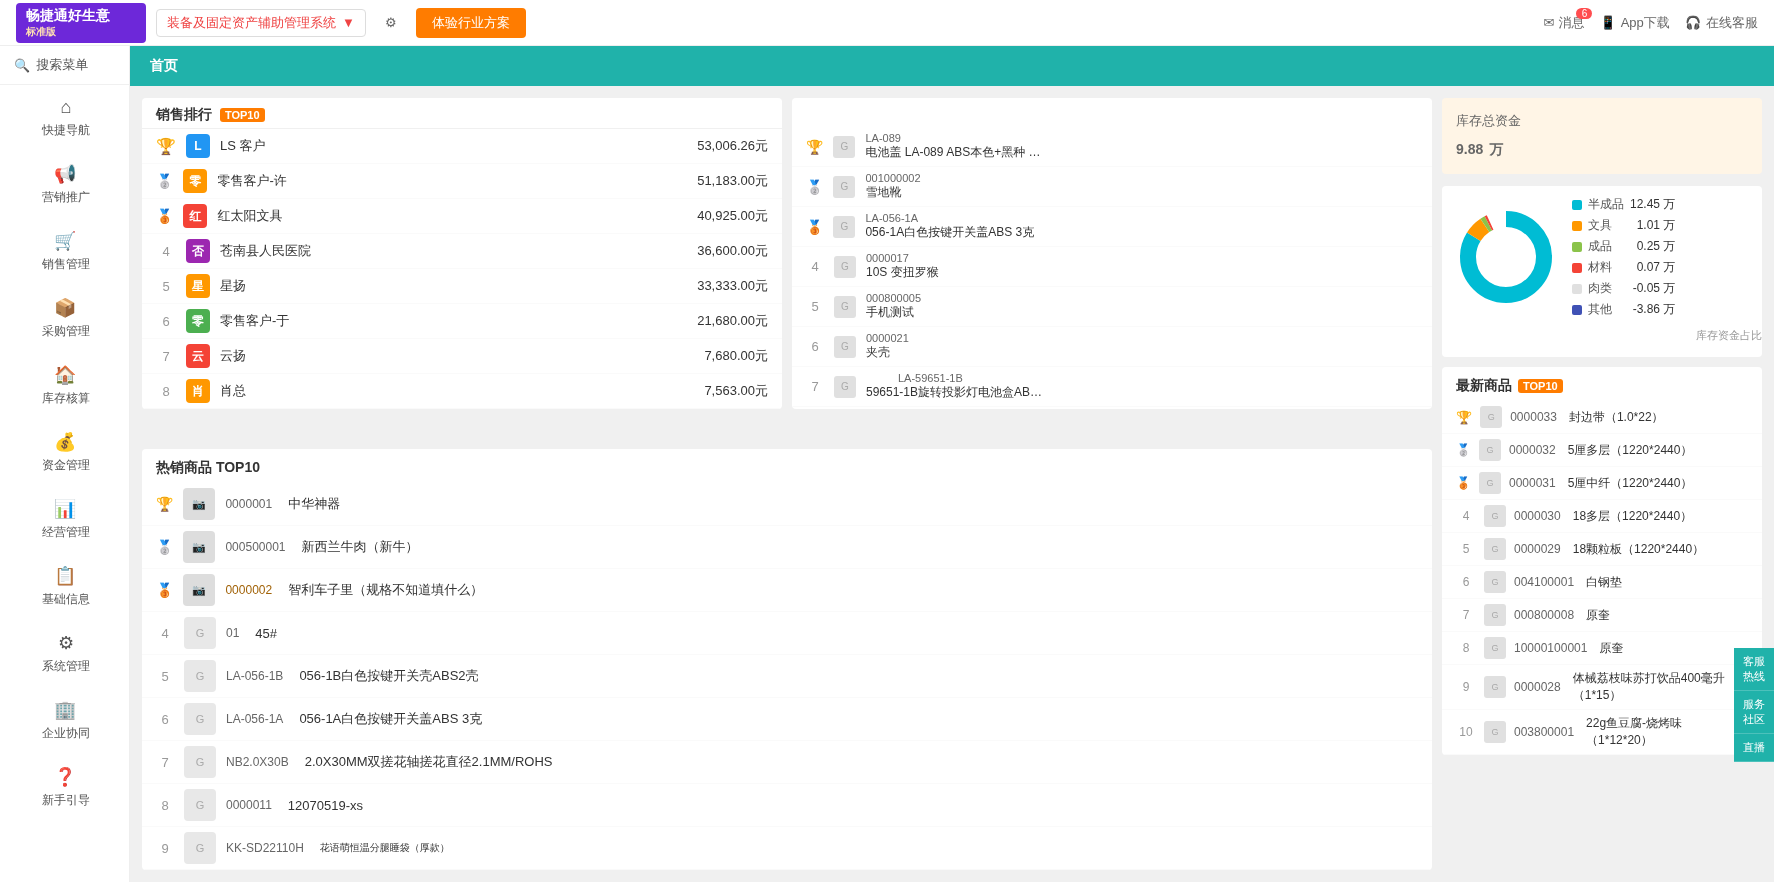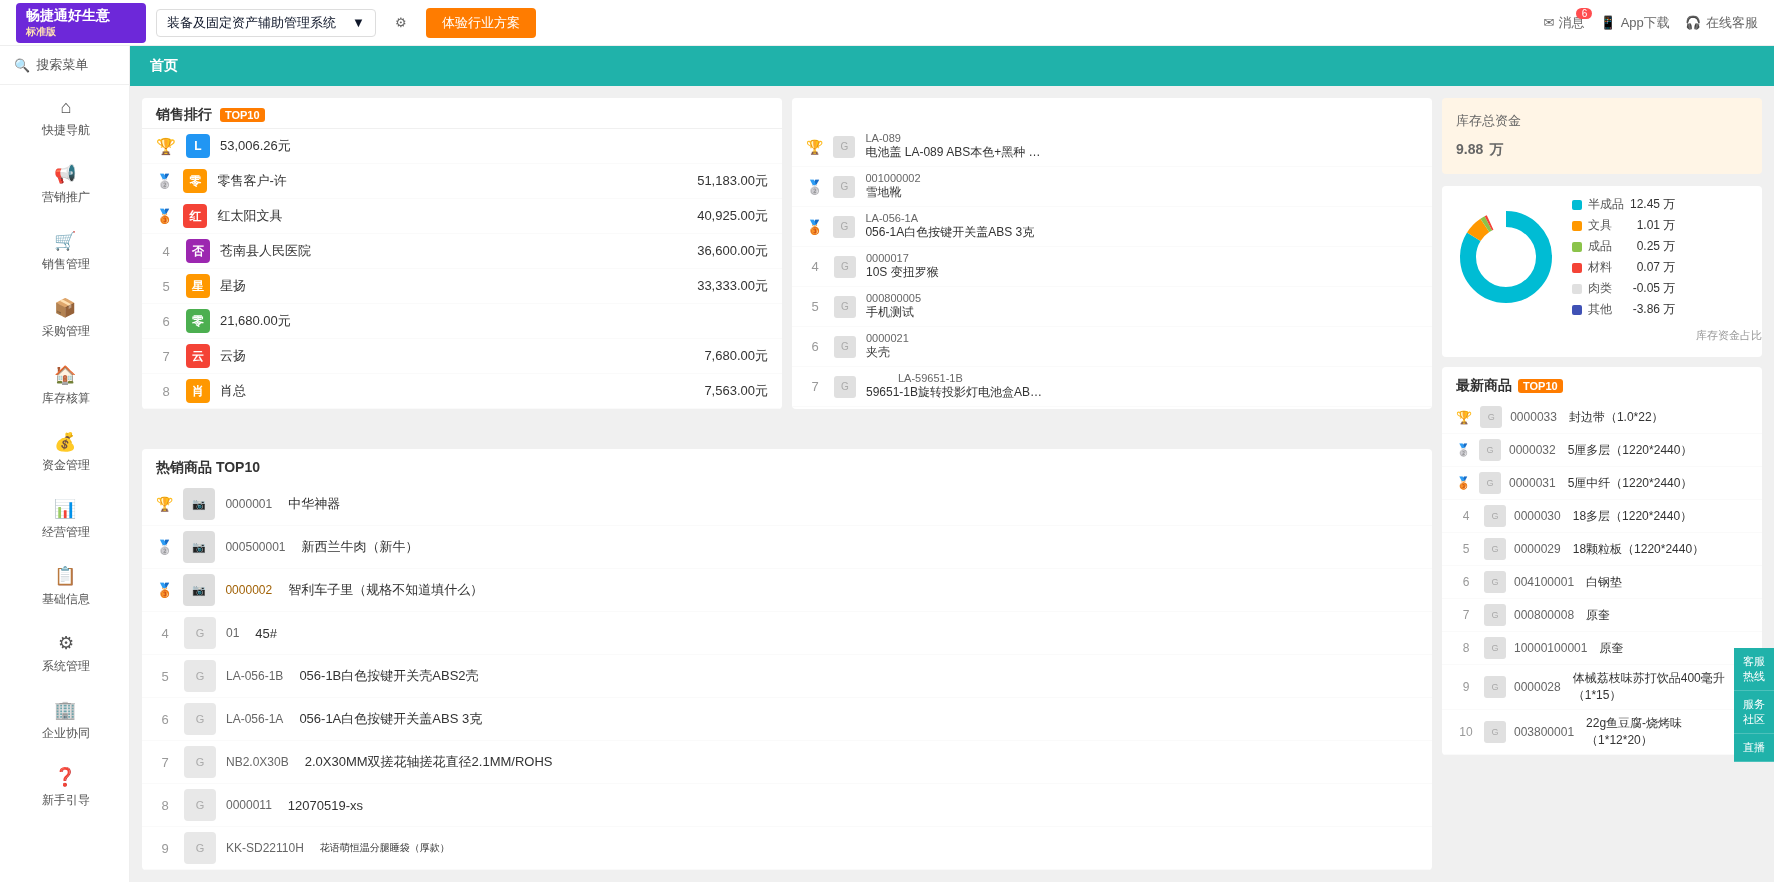--- a/index.html
+++ b/index.html
@@ -7,21 +7,21 @@
 
     
     .topbar {
       display: flex; align-items: center; background: #fff; height: 46px;
       padding: 0 16px; border-bottom: 1px solid #eee; flex-shrink: 0;
       justify-content: space-between;
     }
     .topbar-left { display: flex; align-items: center; gap: 10px; }
     .logo-area { display: flex; align-items: center; gap: 6px; background: #6d28d9; padding: 4px 10px; border-radius: 4px; color: #fff; font-size: 14px; font-weight: bold; min-width: 130px; }
     .logo-sub { font-size: 10px; color: #ffe0b2; }
-    .system-selector { display: flex; align-items: center; gap: 16px; border: 1px solid #ddd; border-radius: 4px; padding: 4px 10px; font-size: 13px; color: #0f172a; cursor: pointer; }
+    .system-selector { display: flex; align-items: center; gap: 6px; border: 1px solid #ddd; border-radius: 4px; padding: 4px 10px; font-size: 13px; color: #ef4444; cursor: pointer; }
     .gear-btn { width: 30px; height: 30px; display: flex; align-items: center; justify-content: center; cursor: pointer; color: #666; }
     .trial-btn { background: #ff7c00; color: #fff; border: none; border-radius: 4px; padding: 6px 16px; cursor: pointer; font-size: 13px; }
     .topbar-right { display: flex; align-items: center; gap: 16px; color: #666; font-size: 13px; }
     .topbar-icon { position: relative; cursor: pointer; display: flex; align-items: center; gap: 4px; }
     .badge { position: absolute; top: -6px; right: -8px; background: #ff4d4f; color: #fff; border-radius: 10px; font-size: 10px; padding: 0 4px; min-width: 16px; text-align: center; }
 
     
     .main-layout { display: flex; flex: 1; overflow: hidden; }
 
     
@@ -195,20 +195,21 @@
 
           <div class="panel">
             <div class="rank-section-header">
               <span>销售排行</span>
               <span class="top10-badge" style="background:#ff7c00;color:#fff;border-radius:3px;font-size:11px;padding:1px 5px;margin-left:4px;">TOP10</span>
             </div>
             <div id="customer-rank-list">
                 <div class="rank-row">
     <span style="color:#f5a623;font-size:16px;">🏆</span>
     <div class="rank-avatar" style="background:#2196F3;">L</div>
+    <span class="rank-name">LS 客户</span>
     <span class="rank-amount">53,006.26元</span>
   </div>
                 <div class="rank-row">
     <span style="color:#9b9b9b;font-size:14px;">🥈</span>
     <div class="rank-avatar" style="background:#FF9800;">零</div>
     <span class="rank-name">零售客户-许</span>
     <span class="rank-amount">51,183.00元</span>
   </div>
                 <div class="rank-row">
     <span style="color:#c47d2b;font-size:14px;">🥉</span>
@@ -224,20 +225,21 @@
   </div>
                 <div class="rank-row">
     <span style="width:20px;text-align:center;color:#999;font-size:13px;">5</span>
     <div class="rank-avatar" style="background:#FF9800;">星</div>
     <span class="rank-name">星扬</span>
     <span class="rank-amount">33,333.00元</span>
   </div>
                 <div class="rank-row">
     <span style="width:20px;text-align:center;color:#999;font-size:13px;">6</span>
     <div class="rank-avatar" style="background:#4CAF50;">零</div>
+    <span class="rank-name">零售客户-于</span>
     <span class="rank-amount">21,680.00元</span>
   </div>
                 <div class="rank-row">
     <span style="width:20px;text-align:center;color:#999;font-size:13px;">7</span>
     <div class="rank-avatar" style="background:#f44336;">云</div>
     <span class="rank-name">云扬</span>
     <span class="rank-amount">7,680.00元</span>
   </div>
                 <div class="rank-row">
     <span style="width:20px;text-align:center;color:#999;font-size:13px;">8</span>

